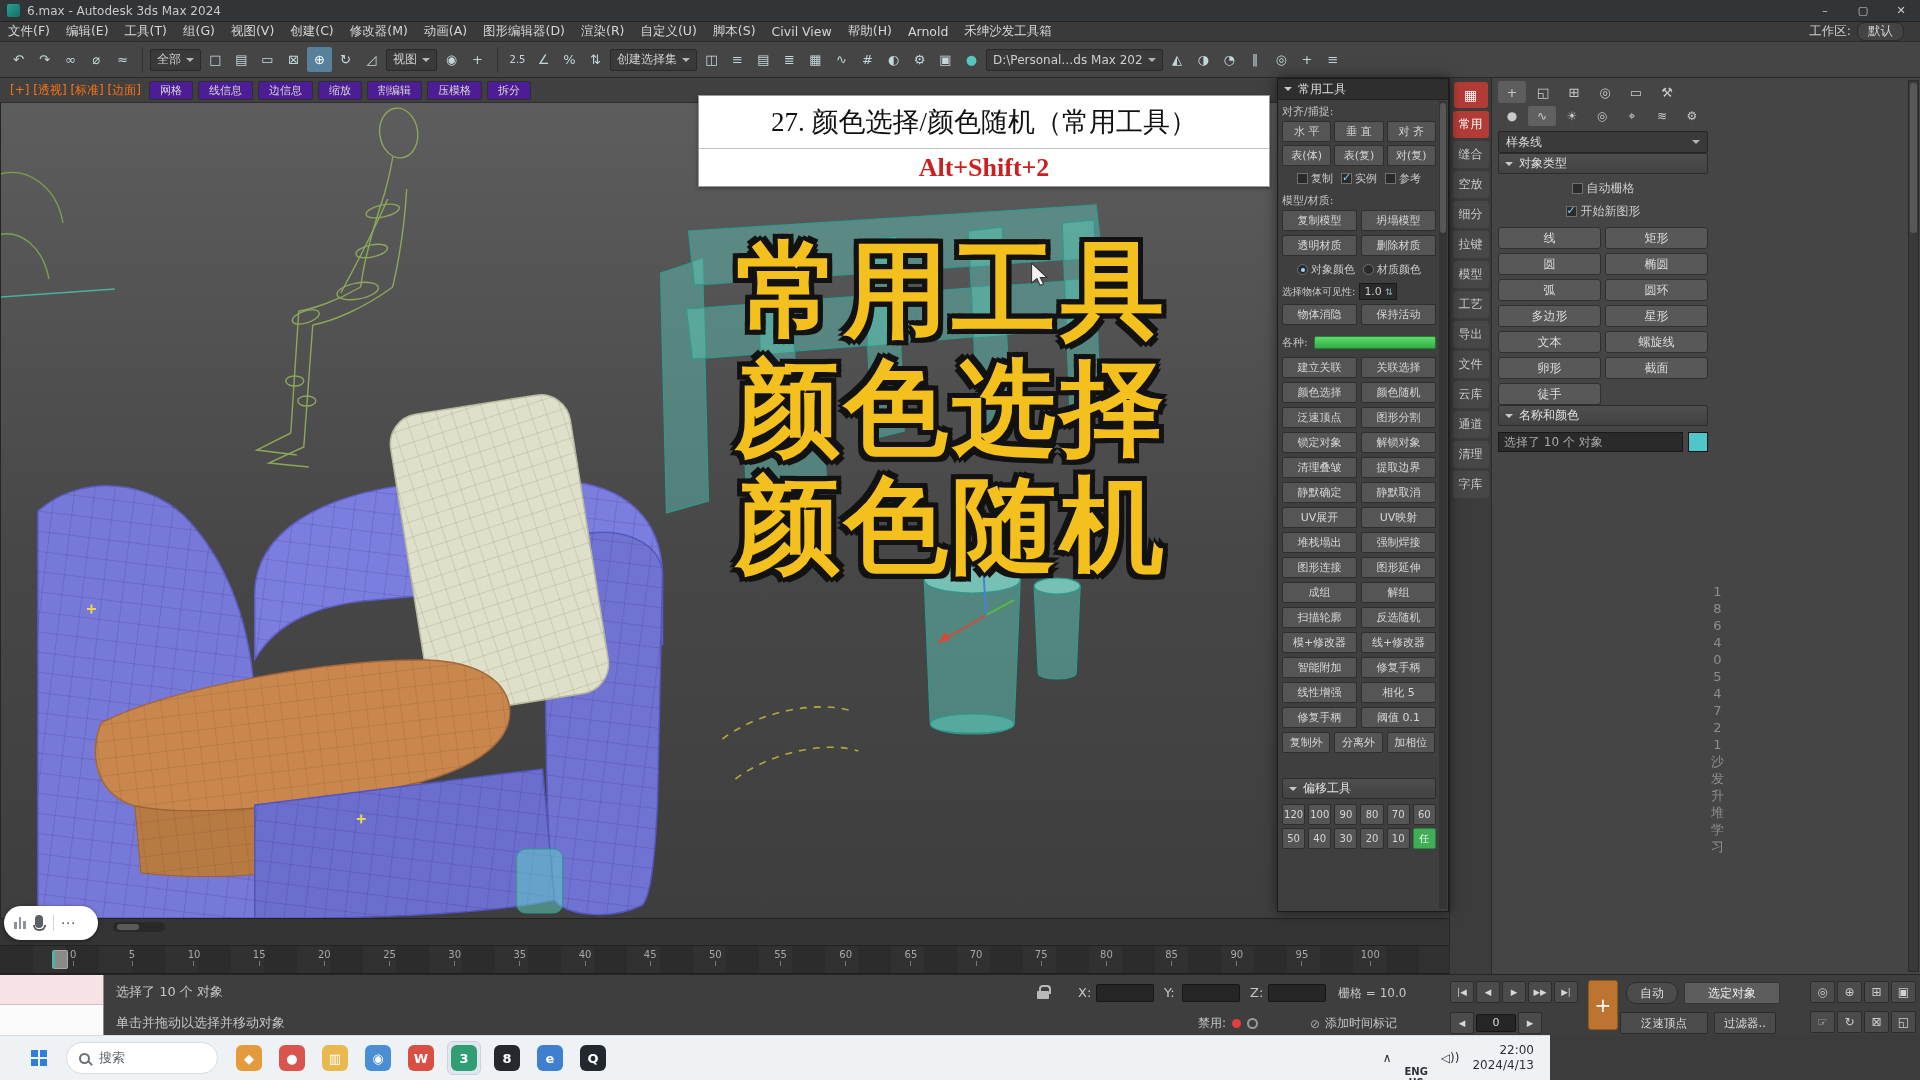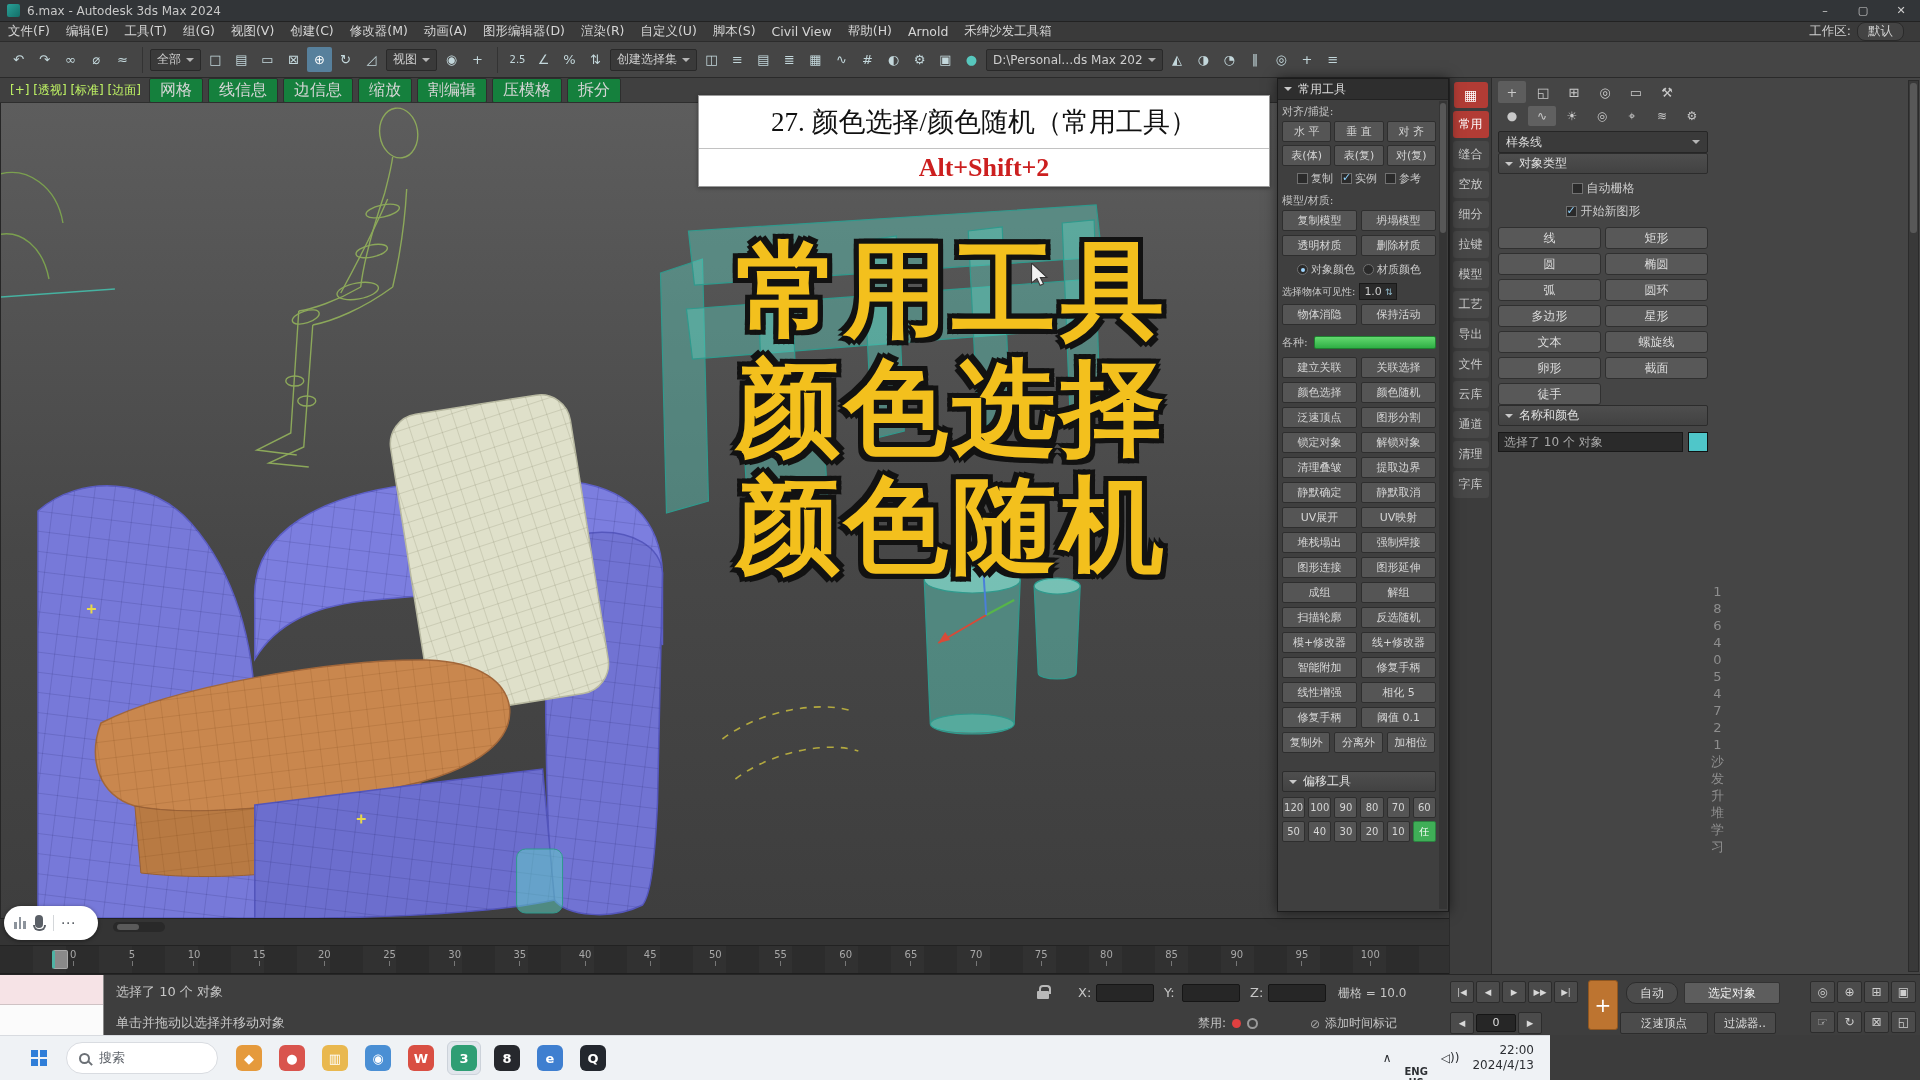--- a/index.html
+++ b/index.html
@@ -26,23 +26,23 @@
   .tbi{width:25px;height:25px;display:flex;align-items:center;justify-content:center;color:#c3d7db;font-size:13px;border-radius:2px;}
   .tbi[data-name="select-and-move-icon"]{background:#57809c;color:#fff;}
   .tbi[data-name="snap-toggle-icon"]{font-size:10px;}
   .tbi[data-name="render-production-icon"]{color:#57c7bd;}
   .sep{width:1px;height:26px;background:#333;margin:0 5px;}
   .tb-dd{height:22px;background:#3a3a3a;border:1px solid #292929;border-radius:2px;display:flex;align-items:center;padding:0 6px;color:#cfcfcf;font-size:12px;gap:5px;white-space:nowrap;}
   .caret{width:0;height:0;border:4px solid transparent;border-top-color:#b5b5b5;transform:translateY(2px);}
 
   
   .ribbonbar{position:absolute;top:78px;left:0;width:1277px;height:25px;background:#404040;border-bottom:1px solid #2e2e2e;display:flex;align-items:center;gap:8px;padding:0 10px;}
-  .vp-label{color:#bef264;font-size:12px;white-space:nowrap;}
+  .vp-label{color:#f97316;font-size:12px;white-space:nowrap;}
   .ribbon-tabs{display:flex;gap:5px;}
-  .ribbon-tab{background:#15803d;color:#d5d5d5;font-size:16px;padding:1px 10px;border:1px solid #2e2e2e;border-radius:2px;white-space:nowrap;}
+  .ribbon-tab{background:#4c1d95;color:#d5d5d5;font-size:11px;padding:1px 10px;border:1px solid #2e2e2e;border-radius:2px;white-space:nowrap;}
 
   
   .viewport{position:absolute;top:103px;left:0;width:1277px;height:815px;background:linear-gradient(#5d5d5d,#474747 55%,#3e3e3e);border-left:1px solid #262626;overflow:hidden;}
   .scene{position:absolute;left:0;top:0;width:100%;height:100%;}
   .cursor{position:absolute;left:1030px;top:160px;}
 
   
   .lesson-box{position:absolute;left:698px;top:95px;width:572px;z-index:6;background:#fff;border:1px solid #9a9a9a;box-shadow:0 1px 4px rgba(0,0,0,.4);}
   .lesson-title{height:52px;display:flex;align-items:center;justify-content:center;font-family:"Liberation Serif","DejaVu Serif",serif;font-size:27px;color:#111;white-space:nowrap;}
   .lesson-shortcut{height:38px;border-top:1px solid #c2c2c2;display:flex;align-items:center;justify-content:center;font-family:"Liberation Serif","DejaVu Serif",serif;font-size:26px;font-weight:bold;color:#cc1f1f;}
@@ -125,21 +125,21 @@
   .tp-visrow{display:flex;align-items:center;gap:4px;margin:2px 0 4px;}
   .tp-visrow .tp-cl{font-size:10px;}
   .tp-spin{background:#2a2a2a;border:1px solid #191919;height:17px;display:inline-flex;align-items:center;gap:3px;padding:0 4px;color:#ccc;font-size:11px;}
   .tp-spin .spin{font-style:normal;font-size:9px;color:#8fb8c9;}
   .tp-grid2{display:flex;flex-wrap:wrap;gap:4px;margin-bottom:4px;}
   .tp-grid2 .half{width:calc(50% - 2px);}
   .tp-grid2 [data-w="t"]{width:calc(33.33% - 3px);}
   .tp-various{display:flex;align-items:center;gap:6px;margin:3px 0 5px;}
   .green-swatch{flex:1;height:13px;background:linear-gradient(#63d96f,#2fae45);border:1px solid #1f8030;border-radius:2px;}
   .rollout{height:21px;background:linear-gradient(#4e4e4e,#424242);border:1px solid #2c2c2c;border-radius:2px;display:flex;align-items:center;padding:0 6px;color:#e0e0e0;font-size:12px;}
-  .tpr{margin-top:14px;}
+  .tpr{margin-top:21px;}
   .tp-grid6{display:flex;flex-wrap:wrap;gap:3px;margin-top:5px;}
   .tp-grid6 .six{width:calc(16.66% - 2.5px);font-size:10px;}
   .tp-grid6 [data-active]{background:#3fae57;border-color:#2b8040;color:#fff;}
 
   
   .right-region{position:absolute;left:1449px;top:78px;width:471px;height:896px;background:#454545;border-left:1px solid #2a2a2a;}
   .plugin-strip{position:absolute;left:0;top:0;width:42px;bottom:0;background:#3c3c3c;border-right:1px solid #2b2b2b;display:flex;flex-direction:column;align-items:center;padding-top:4px;gap:3px;}
   .plugin-logo{width:34px;height:26px;background:#b23c35;color:#fff;font-size:14px;border-radius:3px;display:flex;align-items:center;justify-content:center;}
   .plugin-tabs{display:flex;flex-direction:column;gap:3px;}
   .ptab{width:36px;height:27px;background:#474747;color:#c9c9c9;font-size:12px;border-radius:3px;display:flex;align-items:center;justify-content:center;}

